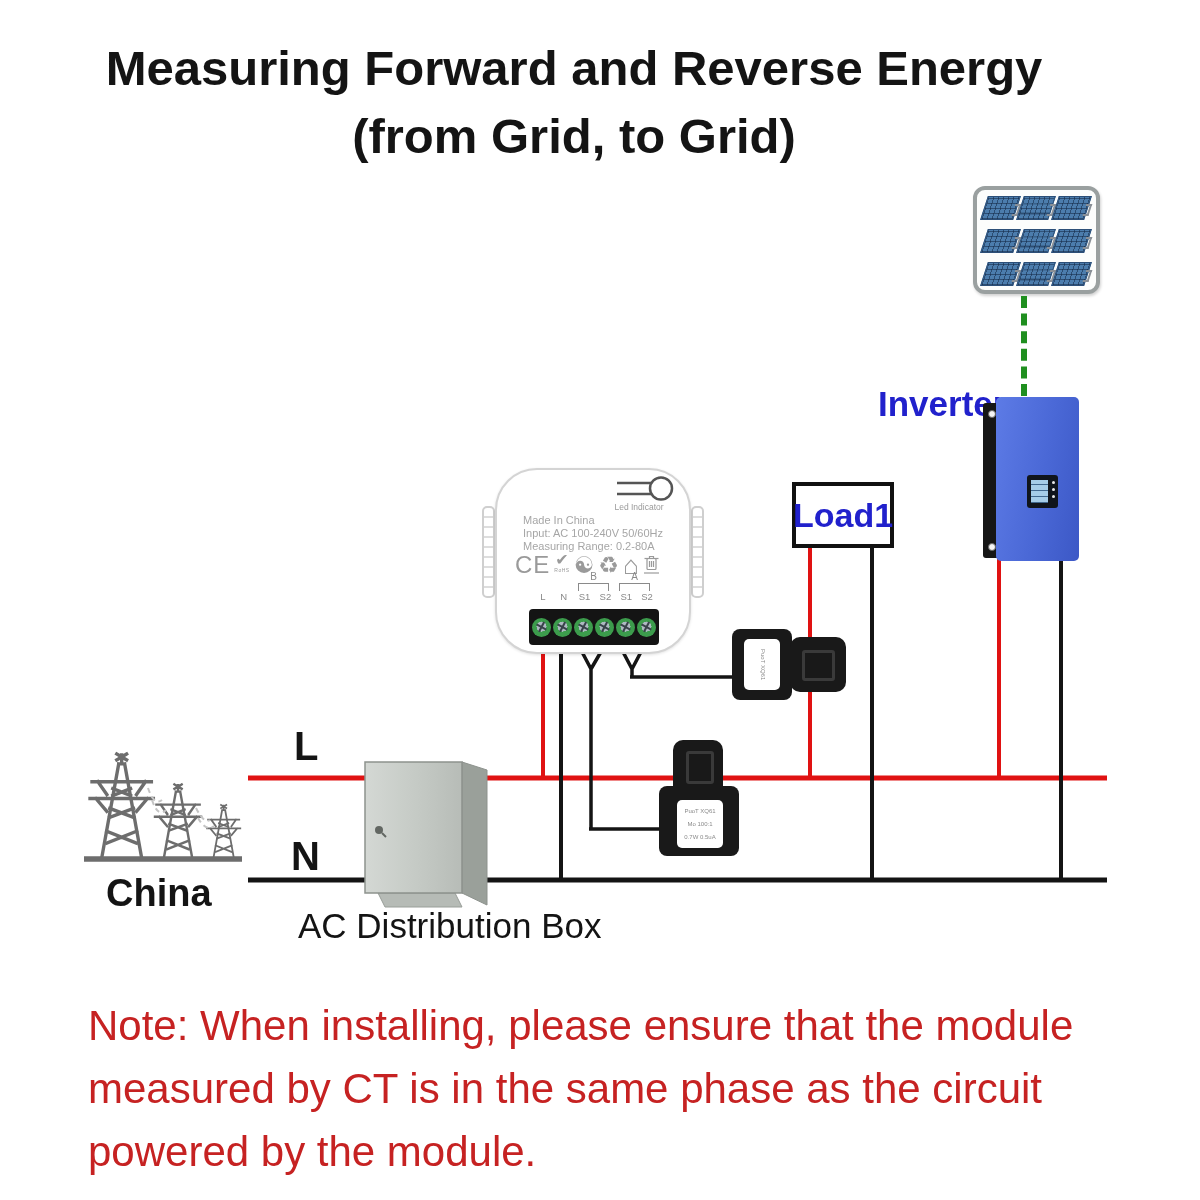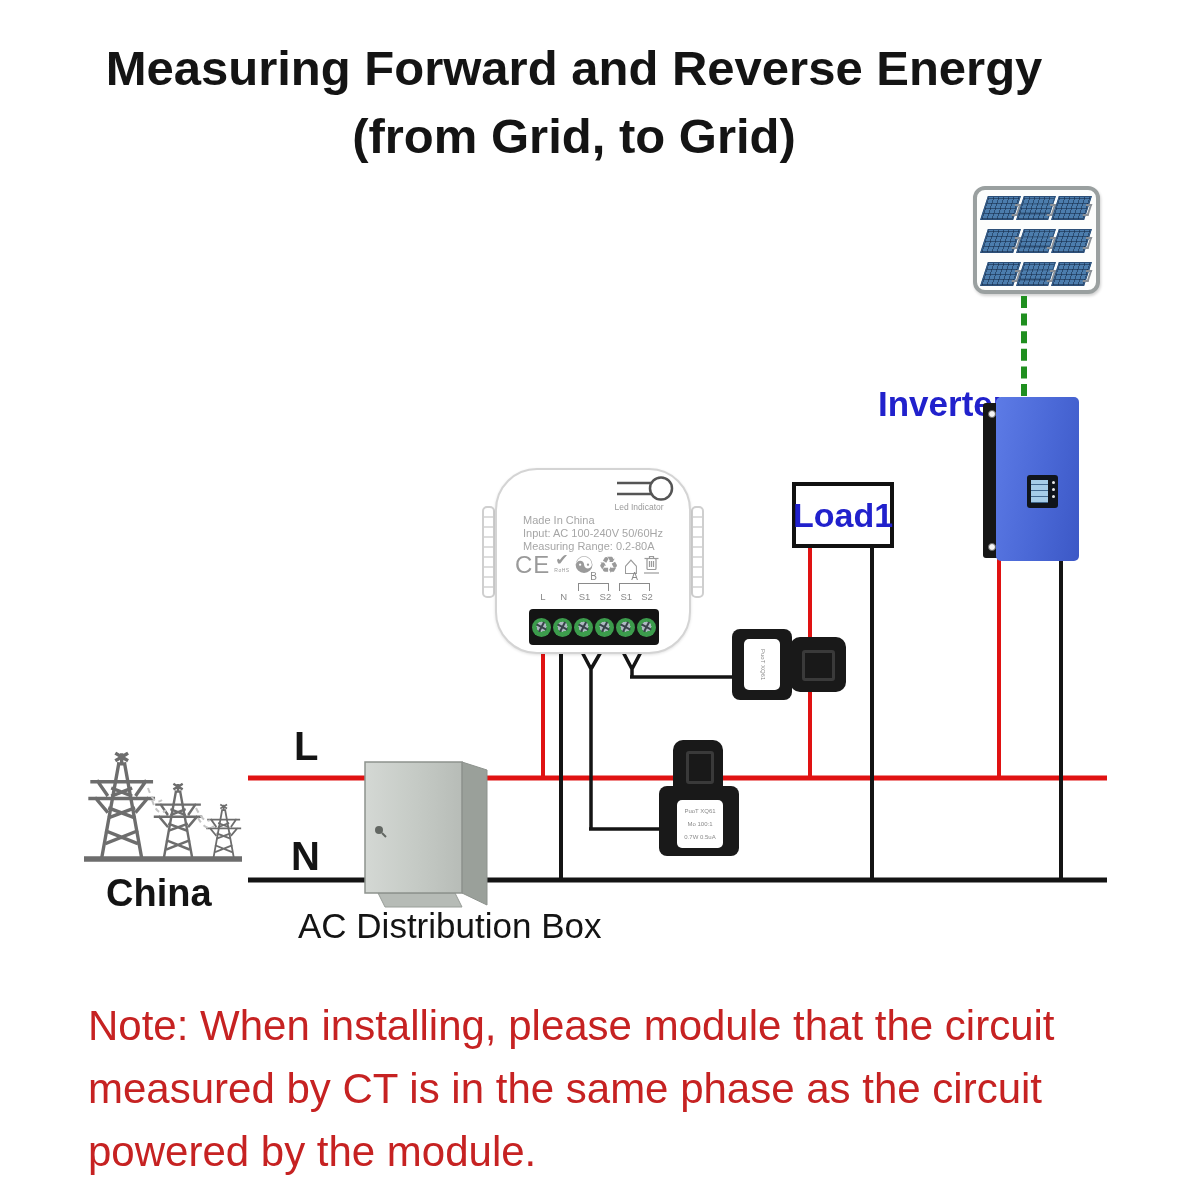--- a/index.html
+++ b/index.html
@@ -265,18 +265,18 @@
     </defs>
     <polygon points="104,12 129,20 129,155 104,143" fill="#9aa09a" stroke="#8d928d" stroke-width="1"></polygon>
     <polygon points="20,143 97,143 104,157 27,157" fill="#b6bbb6" stroke="#999e99" stroke-width="1"></polygon>
     <rect x="7" y="12" width="97" height="131" fill="url(#boxg)" stroke="#8d928d" stroke-width="1.5"></rect>
     <circle cx="21" cy="80" r="4" fill="#626762"></circle>
     <line x1="24" y1="83" x2="28" y2="87" stroke="#626762" stroke-width="2"></line>
   </svg>
   <div id="lbl-acbox">AC Distribution Box</div>
 
   <div class="note">
-    <div>Note: When installing, please module that the circuit</div>
+    <div>Note: When installing, please ensure that the module</div>
     <div>measured by CT is in the same phase as the circuit</div>
     <div>powered by the module.</div>
   </div>
 
 </div>
 
 </body></html>

